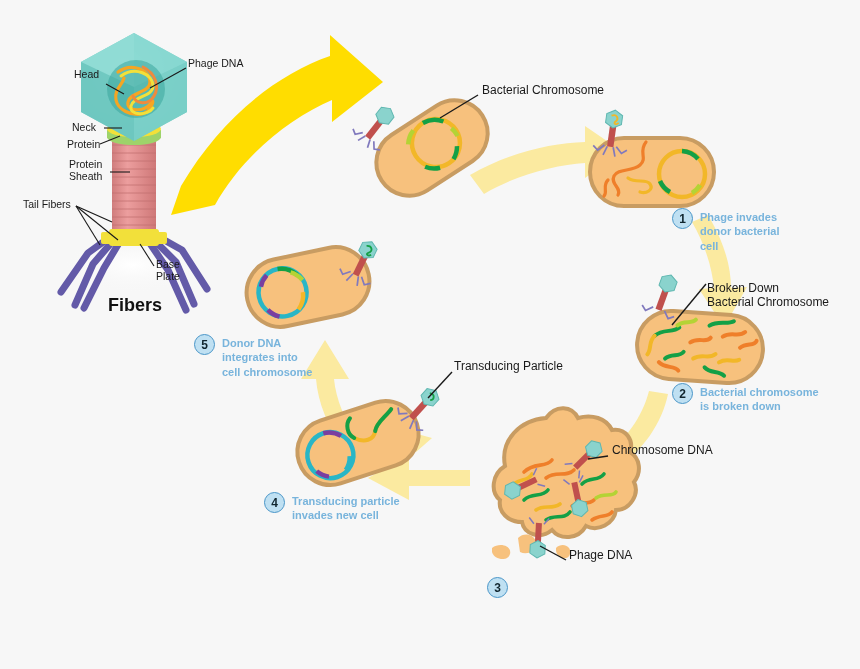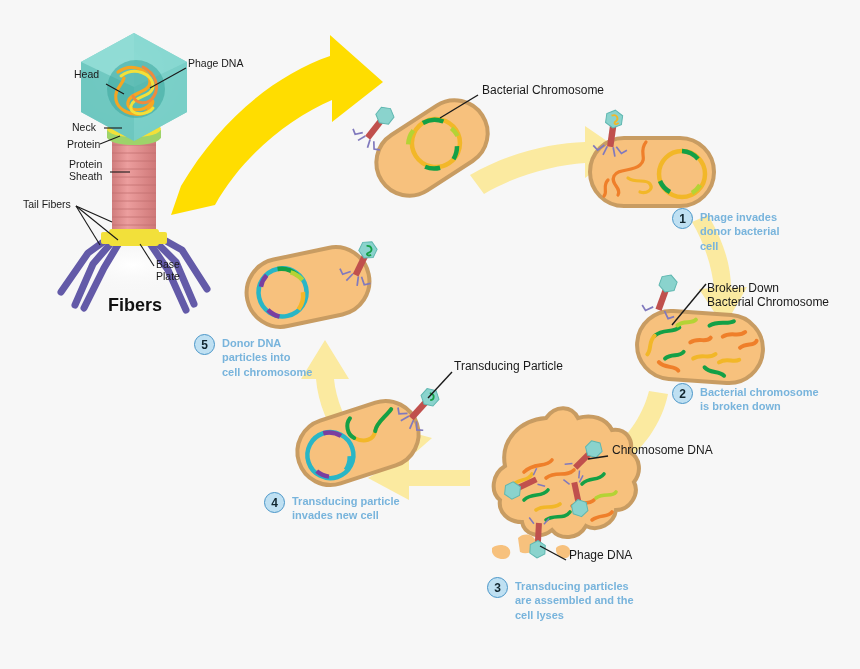--- a/index.html
+++ b/index.html
@@ -407,31 +407,28 @@
   </div>
 
   <div class="step" style="left:672px; top:383px;">
     <div class="step-badge">2</div>
     <div class="step-text">Bacterial chromosome
 is broken down</div>
   </div>
 
   <div class="step" style="left:487px; top:577px;">
     <div class="step-badge">3</div>
-    <div class="step-text">Transducing particles
-are assembled and the
-cell lyses</div>
   </div>
 
   <div class="step" style="left:264px; top:492px;">
     <div class="step-badge">4</div>
     <div class="step-text">Transducing particle
 invades new cell</div>
   </div>
 
   <div class="step" style="left:194px; top:334px;">
     <div class="step-badge">5</div>
     <div class="step-text">Donor DNA
-particles into
+integrates into
 cell chromosome</div>
   </div>
 
 </div>
 
 </body></html>

